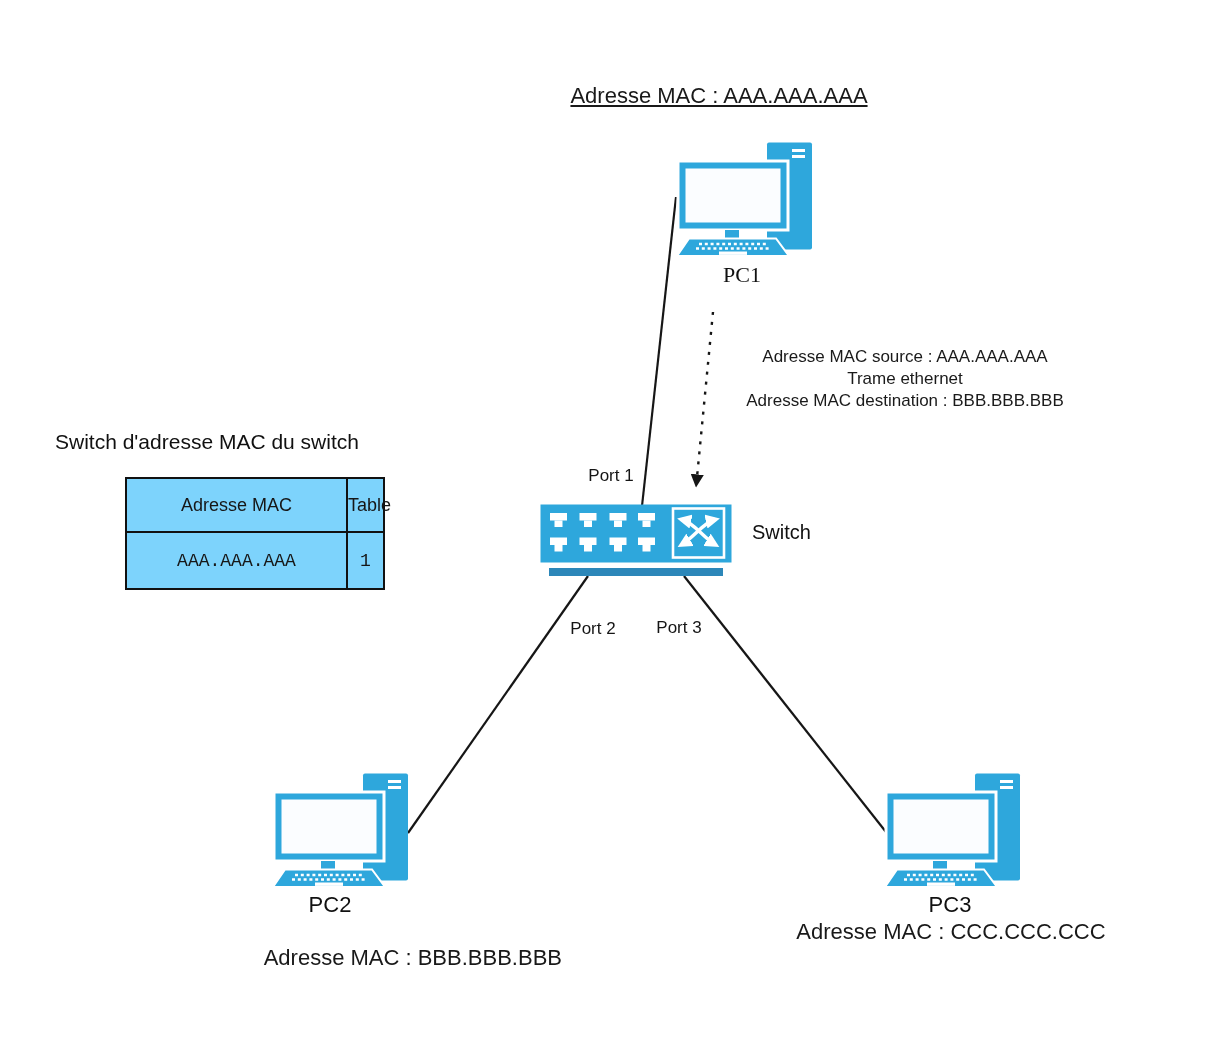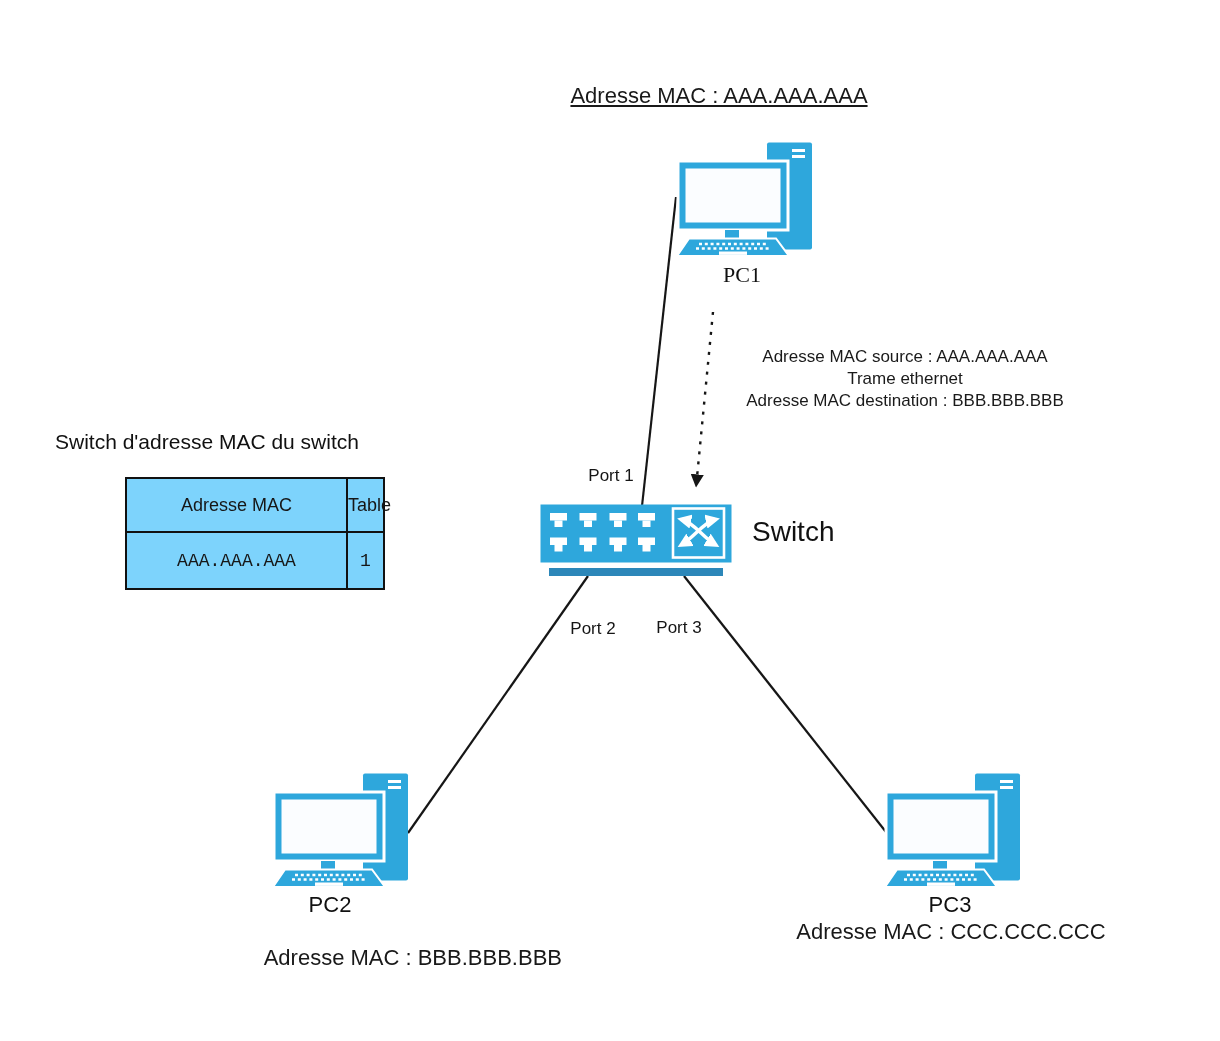--- a/index.html
+++ b/index.html
@@ -13,21 +13,21 @@
   .caption{
     position:absolute;z-index:3;text-align:center;font-size:22px;line-height:26px;color:#191919;
   }
   .pc-label{
     position:absolute;z-index:3;width:140px;text-align:center;font-size:22px;line-height:24px;color:#111;
   }
   .port-label{
     position:absolute;z-index:3;width:80px;text-align:center;font-size:17px;line-height:20px;color:#151515;
   }
   .switch-label{
-    position:absolute;z-index:3;font-size:28px;line-height:26px;color:#111;
+    position:absolute;z-index:3;font-size:20px;line-height:26px;color:#111;
   }
   .annotation{
     position:absolute;z-index:3;width:460px;text-align:center;font-size:17px;line-height:22px;color:#1a1a1a;
   }
   .table-title{
     position:absolute;z-index:3;font-size:21px;line-height:24px;color:#111;
   }
   .mac-table{
     position:absolute;z-index:3;left:77px;top:477px;width:260px;
     border:2px solid #111;box-sizing:border-box;background:#7dd3fc;font-size:18px;color:#161616;margin-left:48px;

